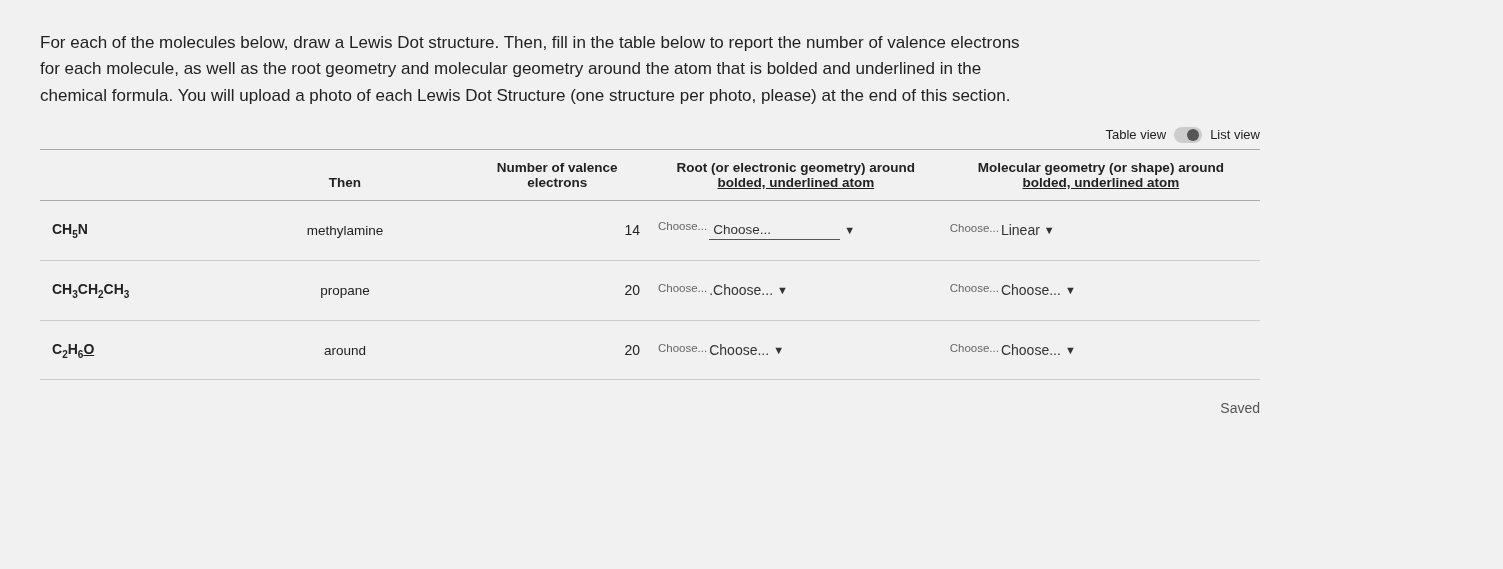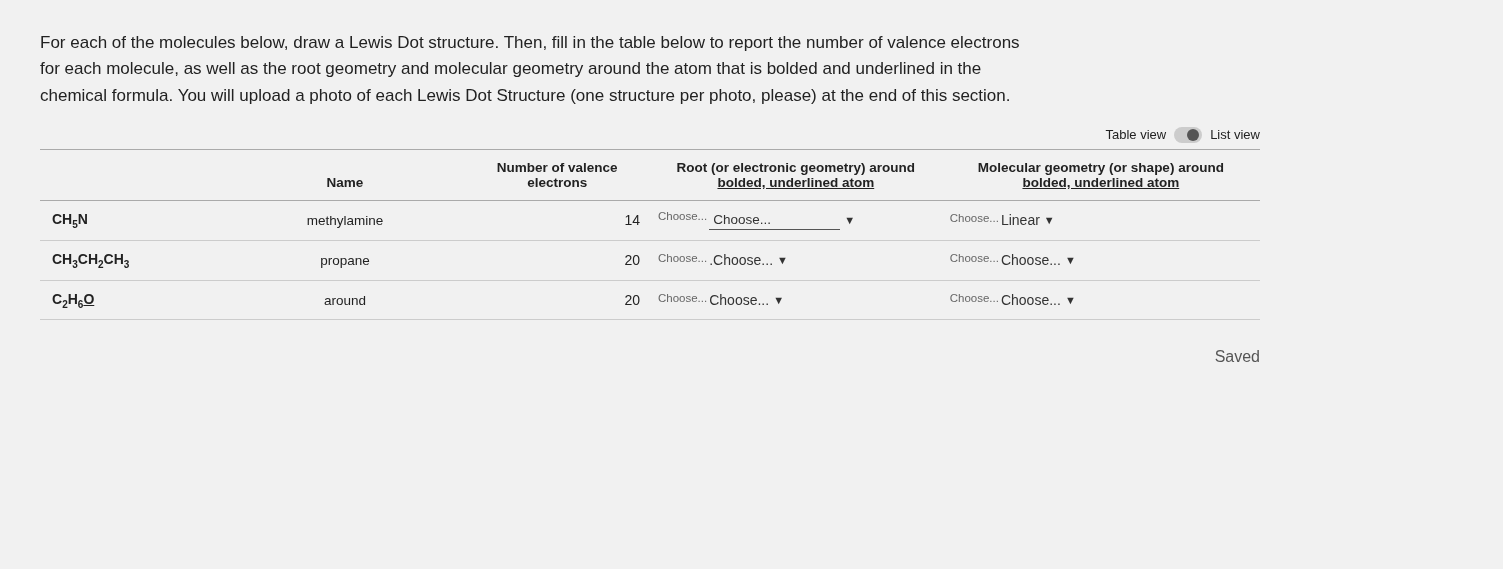--- a/index.html
+++ b/index.html
@@ -62,21 +62,21 @@
       font-size: 13.5px;
       vertical-align: bottom;
     }
     thead tr th.name-col { text-align: center; width: 18%; }
     thead tr th.valence-col { text-align: center; width: 14%; }
     thead tr th.root-col { text-align: center; width: 22%; }
     thead tr th.molecular-col { text-align: center; width: 24%; }
     thead tr th.formula-col { width: 14%; }
     .underline { text-decoration: underline; }
     tbody tr td {
-      padding: 10px 12px;
+      padding: 20px 12px;
       vertical-align: middle;
       border-bottom: 1px solid #ccc;
     }
     .formula-cell {
       font-weight: bold;
       font-size: 14px;
     }
     .name-cell { text-align: center; font-size: 13.5px; }
     .valence-cell { text-align: right; padding-right: 10px; font-size: 14px; }
     .dropdown-cell {
@@ -122,42 +122,42 @@
     }
     .bottom-section {
       margin-top: 18px;
       max-width: 900px;
     }
     .points-label { font-size: 13.5px; margin-bottom: 6px; }
     .upload-label { font-size: 13.5px; }
     .saved-text {
       text-align: right;
       color: #555;
-      font-size: 16px;
-      margin-top: 28px;
+      font-size: 14px;
+      margin-top: 20px;
       max-width: 1220px;
     }
   </style>
 </head>
 <body>
 
 <div class="instructions">For each of the molecules below, draw a Lewis Dot structure. Then, fill in the table below to report the number of valence electrons for each molecule, as well as the root geometry and molecular geometry around the atom that is bolded and underlined in the chemical formula. You will upload a photo of each Lewis Dot Structure (one structure per photo, please) at the end of this section.</div>
 
 <div class="view-toggle">
   <span>Table view</span>
   <span class="view-toggle-circle"></span>
   <span>List view</span>
 </div>
 
 <div class="table-wrapper">
   <table>
     <thead>
       <tr>
         <th class="formula-col"></th>
-        <th class="name-col">Name</th>
+        <th class="name-col">Then</th>
         <th class="valence-col">Number of valence electrons</th>
         <th class="root-col">
           Root (or electronic geometry) around <span class="underline">bolded, underlined atom</span>
         </th>
         <th class="molecular-col">
           Molecular geometry (or shape) around <span class="underline">bolded, underlined atom</span>
         </th>
       </tr>
     </thead>
     <tbody>

